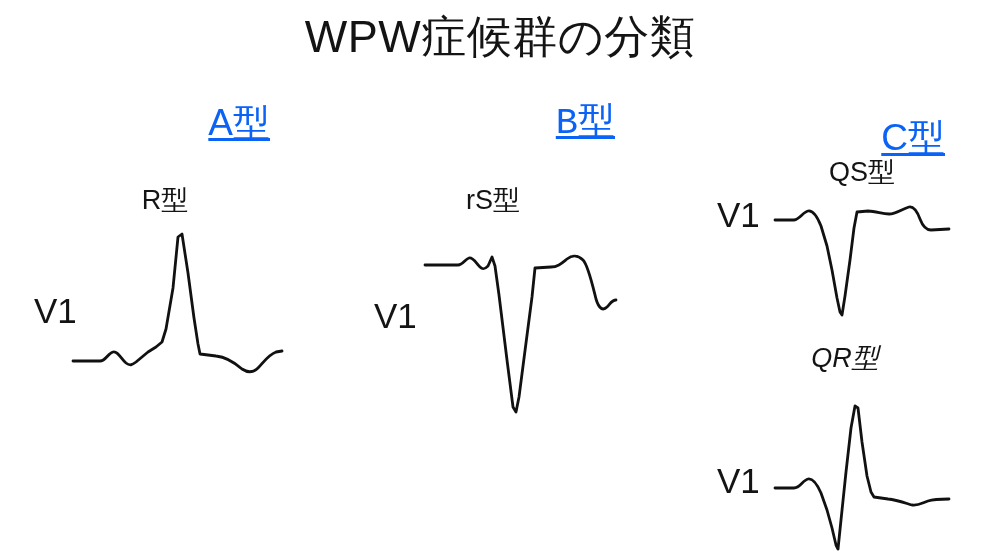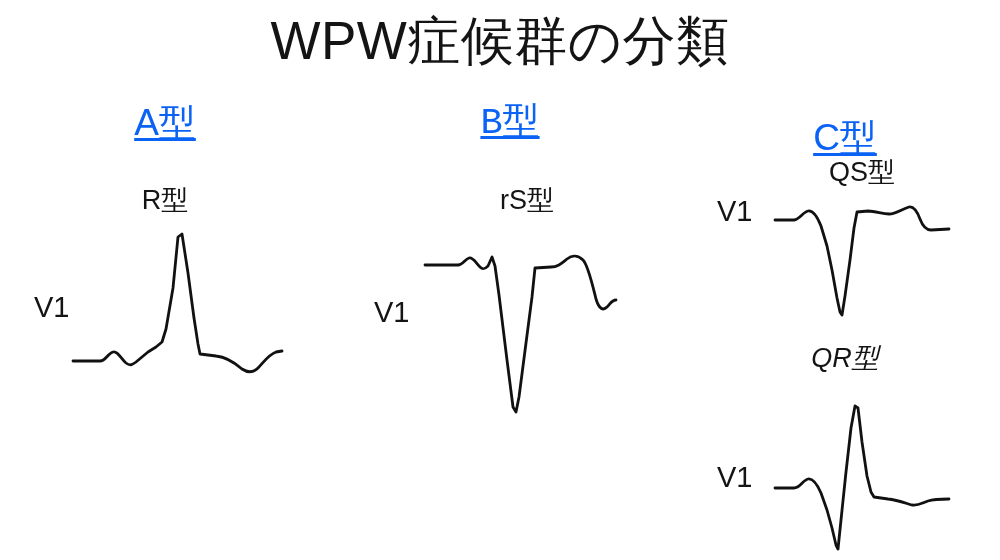--- a/index.html
+++ b/index.html
@@ -21,68 +21,68 @@
     top: 0;
     width: 1000px;
     height: 560px;
   }
   .page-title {
     position: absolute;
     left: 0;
     top: 12px;
     width: 1000px;
     text-align: center;
-    font-size: 53px;
+    font-size: 45px;
     line-height: 1.1;
     color: #141414;
     letter-spacing: 0.5px;
     white-space: nowrap;
   }
   .type-heading {
     position: absolute;
     font-size: 37px;
     line-height: 1.1;
     color: #0b63f6;
     text-decoration: underline;
     text-underline-offset: 3px;
     text-decoration-thickness: 3px;
     white-space: nowrap;
+    text-align: right;
+  }
+  .pattern-label {
+    position: absolute;
+    font-size: 27px;
+    line-height: 1.1;
+    color: #141414;
+    white-space: nowrap;
     text-align: center;
   }
-  .pattern-label {
-    position: absolute;
-    font-size: 27px;
-    line-height: 1.1;
-    color: #141414;
-    white-space: nowrap;
-    text-align: center;
-  }
   .lead-label {
     position: absolute;
-    font-size: 29px;
+    font-size: 35px;
     line-height: 1.1;
     color: #141414;
     white-space: nowrap;
   }
   .ecg-svg {
     position: absolute;
     overflow: visible;
   }
   .ecg-trace {
     fill: none;
     stroke: #111111;
     stroke-width: 2.8;
     stroke-linecap: round;
     stroke-linejoin: round;
   }
   .col-a-heading { left: 60px; top: 103px; width: 210px; }
   .col-b-heading { left: 405px; top: 103px; width: 210px; font-family: Liberation Mono, monospace; }
   .col-c-heading { left: 745px; top: 103px; width: 200px; margin-top: 15px; }
   .col-a-pattern { left: 60px; top: 186px; width: 210px; }
-  .col-b-pattern { left: 422px; top: 186px; width: 210px; }
+  .col-b-pattern { left: 388px; top: 186px; width: 210px; }
   .col-c-pattern-qs { left: 762px; top: 158px; width: 200px; }
   .col-c-pattern-qr { left: 745px; top: 344px; width: 200px; font-style: italic; }
   .col-a-lead { left: 34px; top: 292px; }
   .col-b-lead { left: 374px; top: 297px; }
   .col-c-lead-qs { left: 717px; top: 196px; }
   .col-c-lead-qr { left: 717px; top: 462px; }
 </style>
 </head>
 <body>
 

